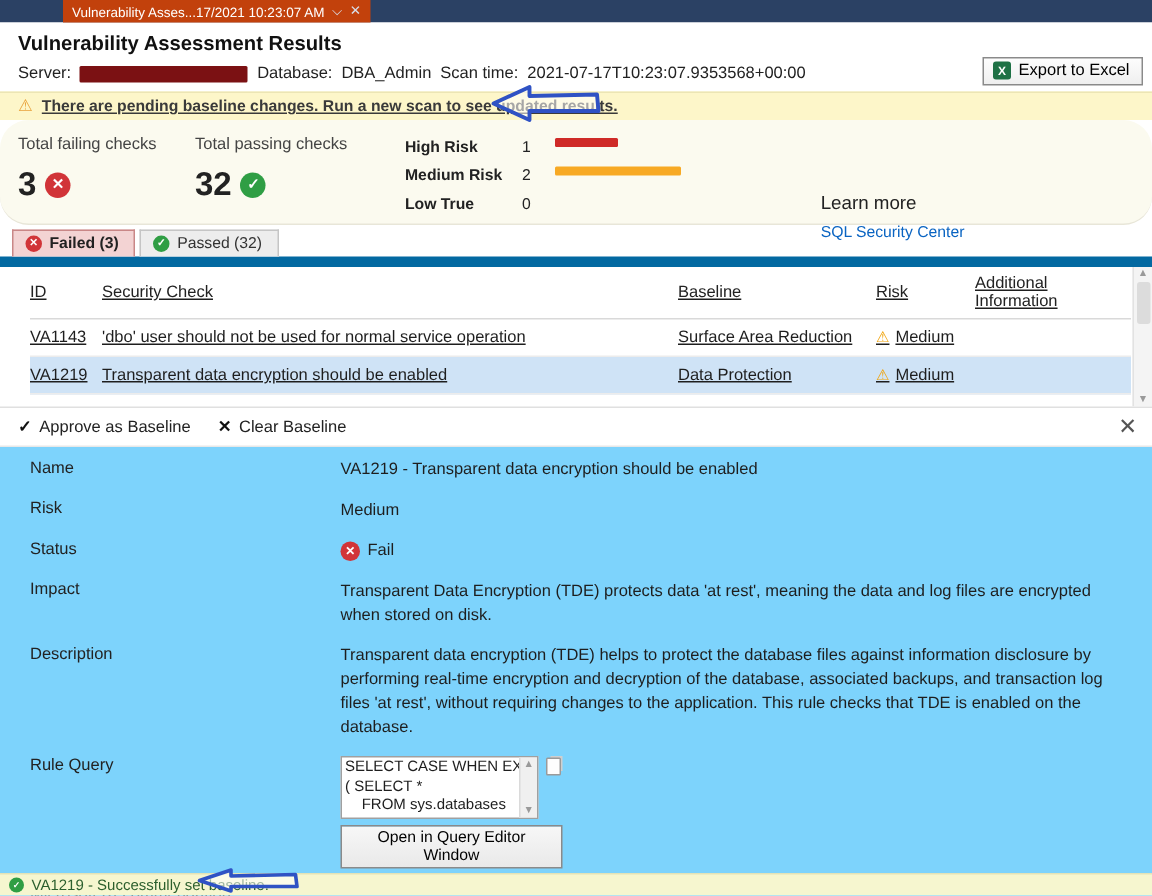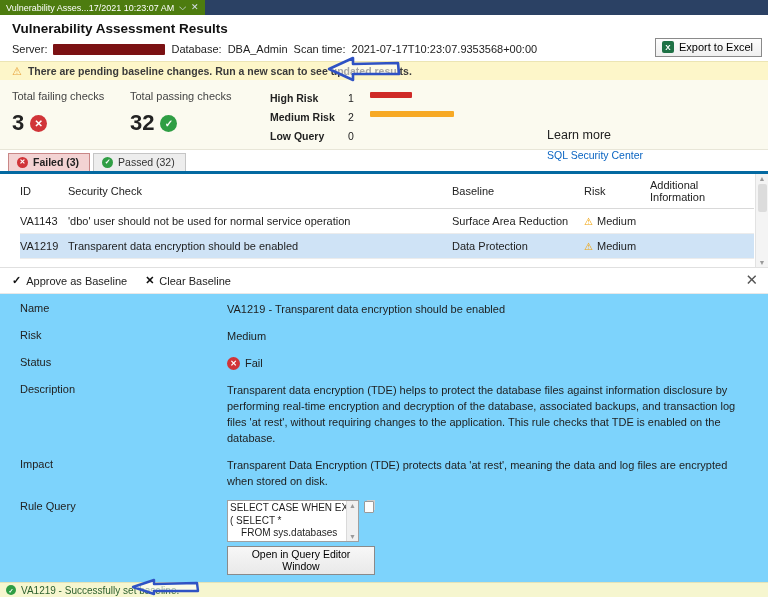--- a/index.html
+++ b/index.html
@@ -8,75 +8,75 @@
     font-family: "Liberation Sans", sans-serif;
     font-size: 11px;
     color: #1e1e1e;
     background: #ffffff;
     position: relative;
   }
 
   
   .tabstrip { height:15px; background:#2b4164; display:flex; align-items:stretch; }
   .doc-tab {
-    background:#4d7c0f; color:#fff; font-size:9px; display:flex; align-items:center;
-    gap:5px; padding:0 6px; max-width:220px; white-space:nowrap; cursor:default;
+    background:#c2410c; color:#fff; font-size:9px; display:flex; align-items:center;
+    gap:5px; padding:0 6px; max-width:220px; white-space:nowrap; cursor:default;margin-left:42px;
   }
   .pin-icon, .tab-close { color:#d8e0ec; font-size:9px; line-height:1; cursor:pointer; }
 
   
   .page-header { padding:6px 12px 2px 12px; background:#fff; }
   .page-title { font-size:13.5px; font-weight:bold; color:#111; }
   .info-row { display:flex; align-items:center; gap:6px; padding:5px 12px 6px 12px; position:relative; }
   .lbl { color:#222; }
   .redacted { width:112px; height:11px; background:#7b1113; border-radius:1px; }
   .export-btn {
     position:absolute; right:6px; top:0px;
     border:1px solid #8a8a8a; background:linear-gradient(#fdfdfd,#efefef);
     padding:2px 8px 3px 6px; display:flex; align-items:center; gap:5px; cursor:pointer; font-size:11px;
   }
   .excel-icon { width:12px; height:12px; background:#1e7145; color:#fff; font-size:8px; font-weight:bold;
     display:flex; align-items:center; justify-content:center; border-radius:2px; }
 
   
   .banner { background:#fdf6c9; border-top:1px solid #ece5b4; padding:3px 12px; display:flex; align-items:center; gap:6px; }
-  .banner-text { font-weight:bold; font-size:10.5px; color:#3a3a3a; }
+  .banner-text { font-weight:bold; font-size:10.5px; color:#3a3a3a;text-decoration:underline; }
   .warn-tri { color:#e8a33d; font-size:11px; line-height:1; }
 
   
-  .summary { background:#fbfaef; border-bottom:1px solid #e8e6d8; padding:10px 12px 8px 12px; display:flex; position:relative; height:70px; }
+  .summary { background:#fbfaef; border-bottom:1px solid #e8e6d8; padding:10px 12px 8px 12px; display:flex; position:relative; height:70px;border-radius:19px; }
   .stat { width:118px; }
   .stat-label { color:#444; font-size:11px; }
   .stat-value { font-size:22px; font-weight:bold; color:#222; display:flex; align-items:center; gap:6px; margin-top:8px; }
   .icon-circle { width:17px; height:17px; border-radius:50%; color:#fff; display:flex; align-items:center; justify-content:center; font-size:10px; font-weight:bold; }
   .icon-circle.red { background:#d13438; }
   .icon-circle.green { background:#2f9e44; }
 
   .riskbars { margin-left:22px; margin-top:2px; width:260px; }
   .risk-row { display:flex; margin-bottom:7px; }
   .risk-label { width:78px; font-weight:bold; font-size:10.5px; color:#222; }
   .risk-count { width:22px; font-size:10.5px; color:#222; }
   .risk-bar { height:6px; border-radius:1px; }
 
   .learn { position:absolute; right:125px; top:8px;margin-top:40px; }
   .learn-title { font-size:12.5px; color:#222; margin-bottom:6px; }
   .learn-link { display:block; color:#0a64c2; font-size:10.5px; line-height:1.4; text-decoration:none; cursor:pointer; }
 
   
-  .result-tabs { display:flex; gap:3px; padding:3px 0 0 8px; background:#fff; border-bottom:3px solid #0369a1;text-align:center; }
+  .result-tabs { display:flex; gap:3px; padding:3px 0 0 8px; background:#fff; border-bottom:7px solid #0369a1;text-align:center; }
   .rtab { display:flex; align-items:center; gap:5px; font-size:10.5px; padding:2px 10px 3px 8px; cursor:pointer; border:1px solid transparent; border-bottom:none; }
   .rtab.failed { background:#f3d3d3; border-color:#c98787; font-weight:bold; color:#222; }
   .rtab.passed { background:#ededed; border-color:#c5c5c5; color:#333; }
   .mini-circle { width:11px; height:11px; border-radius:50%; color:#fff; font-size:7px; font-weight:bold; display:flex; align-items:center; justify-content:center; }
   .mini-circle.red { background:#d13438; }
   .mini-circle.green { background:#2f9e44; }
 
   
   .grid-wrap { position:relative; height:93px; background:#fff; }
-  .grid-table { padding-left:20px; padding-right:14px; }
+  .grid-table { padding-left:20px; padding-right:14px;text-decoration:underline; }
   .t-head, .t-row { display:flex; align-items:center; }
   .t-head { padding:5px 0 5px 0; border-bottom:1px solid #d9d9d9; color:#222; }
   .t-row { padding:6px 0; border-bottom:1px solid #ececec; cursor:pointer; }
   .t-row.sel { background:#cfe3f6; }
   .col-id { width:48px; }
   .col-check { flex:1; padding-right:8px; }
   .col-cat { width:132px; }
   .col-risk { width:66px; display:flex; align-items:center; gap:4px; }
   .col-add { width:104px; }
   .risk-warn { color:#f0a30a; font-size:10px; }
@@ -172,21 +172,21 @@
       <span class="risk-label">High Risk</span>
       <span class="risk-count">1</span>
       <span class="risk-bar" style="width: 42px; background: rgb(207, 42, 39);"></span>
     </div>
     <div class="risk-row">
       <span class="risk-label">Medium Risk</span>
       <span class="risk-count">2</span>
       <span class="risk-bar" style="width: 84px; background: rgb(247, 169, 36);"></span>
     </div>
     <div class="risk-row">
-      <span class="risk-label">Low Query</span>
+      <span class="risk-label">Low True</span>
       <span class="risk-count">0</span>
       <span class="risk-bar" style="width: 0px; background: transparent;"></span>
     </div>
   </div>
 
   <div class="learn">
     <div class="learn-title">Learn more</div>
     <a class="learn-link">SQL Security Center</a>
   </div>
 </div>
@@ -266,27 +266,27 @@
 
   <div class="d-row">
     <span class="d-label">Status</span>
     <span class="d-value status-val">
       <span class="fail-circle">✕</span>
       <span>Fail</span>
     </span>
   </div>
 
   <div class="d-row">
+    <span class="d-label">Impact</span>
+    <span class="d-value">Transparent Data Encryption (TDE) protects data 'at rest', meaning the data and log files are encrypted when stored on disk.</span>
+  </div>
+
+  <div class="d-row">
     <span class="d-label">Description</span>
     <span class="d-value">Transparent data encryption (TDE) helps to protect the database files against information disclosure by performing real-time encryption and decryption of the database, associated backups, and transaction log files 'at rest', without requiring changes to the application. This rule checks that TDE is enabled on the database.</span>
-  </div>
-
-  <div class="d-row">
-    <span class="d-label">Impact</span>
-    <span class="d-value">Transparent Data Encryption (TDE) protects data 'at rest', meaning the data and log files are encrypted when stored on disk.</span>
   </div>
 
   <div class="d-row">
     <span class="d-label">Rule Query</span>
     <span class="d-value query-area">
       <span class="query-top">
         <span class="query-box">
           <span class="q-lines"><span>SELECT CASE WHEN EXISTS</span>
 <span>( SELECT *</span>
 <span>    FROM sys.databases</span></span>

